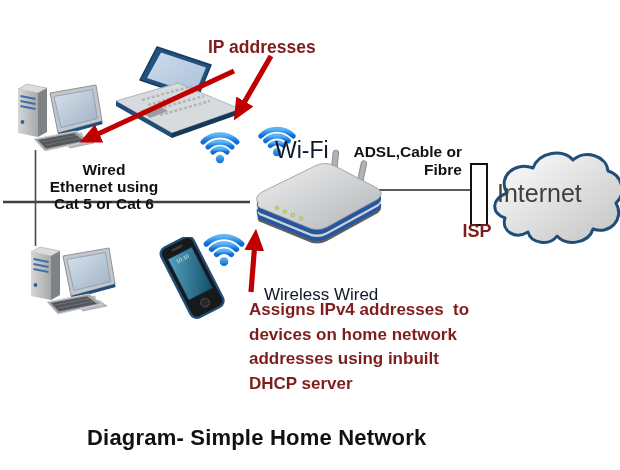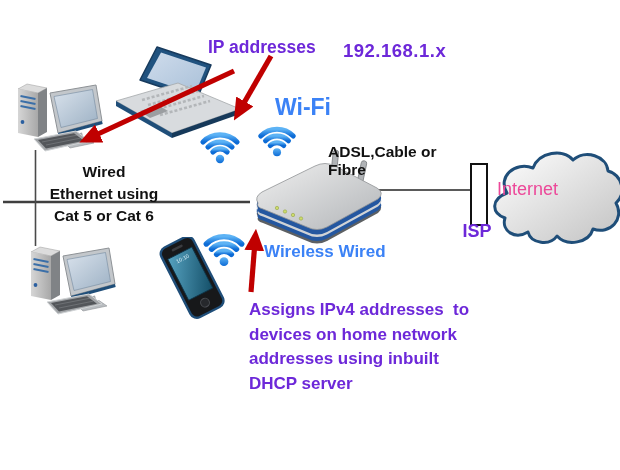--- a/index.html
+++ b/index.html
@@ -1,31 +1,31 @@
 <!DOCTYPE html>
 <html><head>
 <meta charset="utf-8">
 <style>
   html,body{margin:0;padding:0;background:#fff;}
   .page{position:relative;width:620px;height:470px;background:#ffffff;overflow:hidden;
         font-family:"Liberation Sans",sans-serif;}
   .abs{position:absolute;}
   .label{position:absolute;white-space:pre-wrap;z-index:6;}
-  .red{color:#6d28d9;font-weight:bold;}
-  .navy{color:#3b82f6;font-weight:bold;}
+  .red{color:#7f1d1d;font-weight:bold;}
+  .navy{color:#0f172a;font-weight:normal;margin-top:43px;}
   .blk{color:#111;font-weight:bold;}
   .lbl-ip{left:208px;top:37px;font-size:17.5px;}
   .lbl-range{left:343px;top:40px;font-size:18.5px;letter-spacing:.5px;}
   .lbl-wifi{left:275px;top:94px;font-size:23px;}
-  .lbl-wired{left:33px;top:161px;width:142px;text-align:center;font-size:15.5px;line-height:22px;}
-  .lbl-adsl{left:328px;top:143px;width:134px;text-align:left;font-size:15.5px;line-height:18px;}
+  .lbl-wired{left:33px;top:161px;width:142px;text-align:center;font-size:15.5px;line-height:17px;}
+  .lbl-adsl{left:328px;top:143px;width:134px;text-align:right;font-size:15.5px;line-height:18px;}
   .lbl-router{left:264px;top:242px;font-size:17px;}
   .lbl-dhcp{left:221px;top:298px;font-size:17px;line-height:24.5px;margin-left:28px;}
   .lbl-isp{left:459px;top:221px;width:36px;text-align:center;font-size:18px;}
-  .lbl-internet{left:497px;top:179px;font-size:18px;color:#ec4899;font-weight:normal;z-index:6;}
+  .lbl-internet{left:497px;top:179px;font-size:25px;color:#404040;font-weight:normal;z-index:6;}
   .lbl-title{left:87px;top:425px;font-size:22px;letter-spacing:.2px;}
   .layer-lines{z-index:1;}
   .layer-dev{z-index:2;}
   .layer-arrows{z-index:4;}
   .isp-box{left:470px;top:163px;width:14px;height:59px;background:#ffffff;
            border:2px solid #111;z-index:3;}
 </style>
 </head>
 <body>
 
@@ -159,27 +159,27 @@
       <marker id="arr" markerWidth="4.2" markerHeight="3.8" refX="3" refY="1.9" orient="auto">
         <path d="M0,0 L4.2,1.9 L0,3.8 Z" fill="#c00000"></path>
       </marker>
     </defs>
     <line x1="234" y1="71" x2="85" y2="140" stroke="#c00000" stroke-width="5.2" marker-end="url(#arr)"></line>
     <line x1="271" y1="56" x2="237" y2="115" stroke="#c00000" stroke-width="5.2" marker-end="url(#arr)"></line>
     <line x1="251" y1="292" x2="255.5" y2="235" stroke="#c00000" stroke-width="5.2" marker-end="url(#arr)"></line>
   </svg>
 
   <div class="label red lbl-ip">IP addresses</div>
-  <div class="label red lbl-range">192.168.1.x</div>
   <div class="label navy lbl-wifi">Wi-Fi</div>
   <div class="label blk lbl-wired">Wired
 Ethernet using
 Cat 5 or Cat 6</div>
   <div class="label blk lbl-adsl">ADSL,Cable or
 Fibre</div>
   <div class="label navy lbl-router">Wireless Wired</div>
   <div class="label red lbl-dhcp">Assigns IPv4 addresses  to
 devices on home network
 addresses using inbuilt
 DHCP server</div>
   <div class="label red lbl-isp">ISP</div>
   <div class="label lbl-internet">Internet</div>
+  <div class="label blk lbl-title">Diagram- Simple Home Network</div>
 </div>
 
 </body></html>

